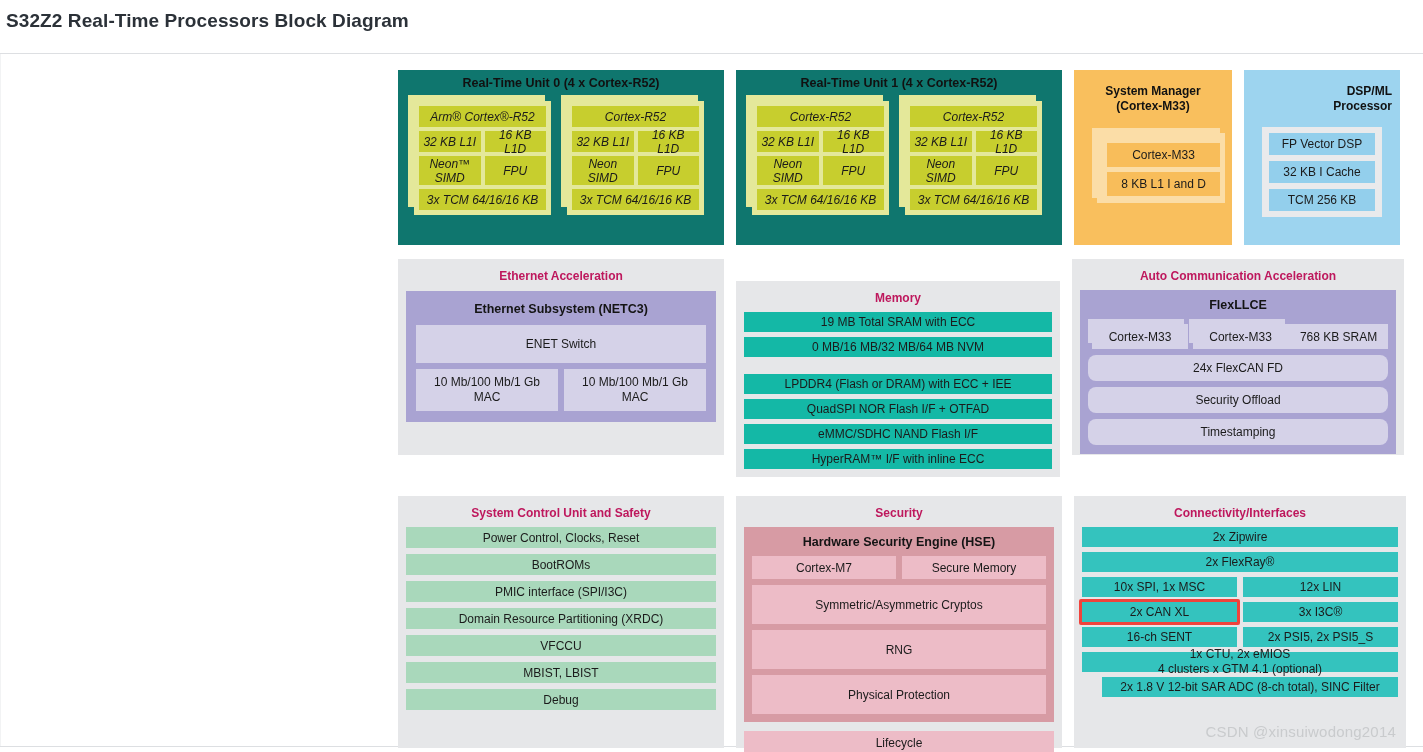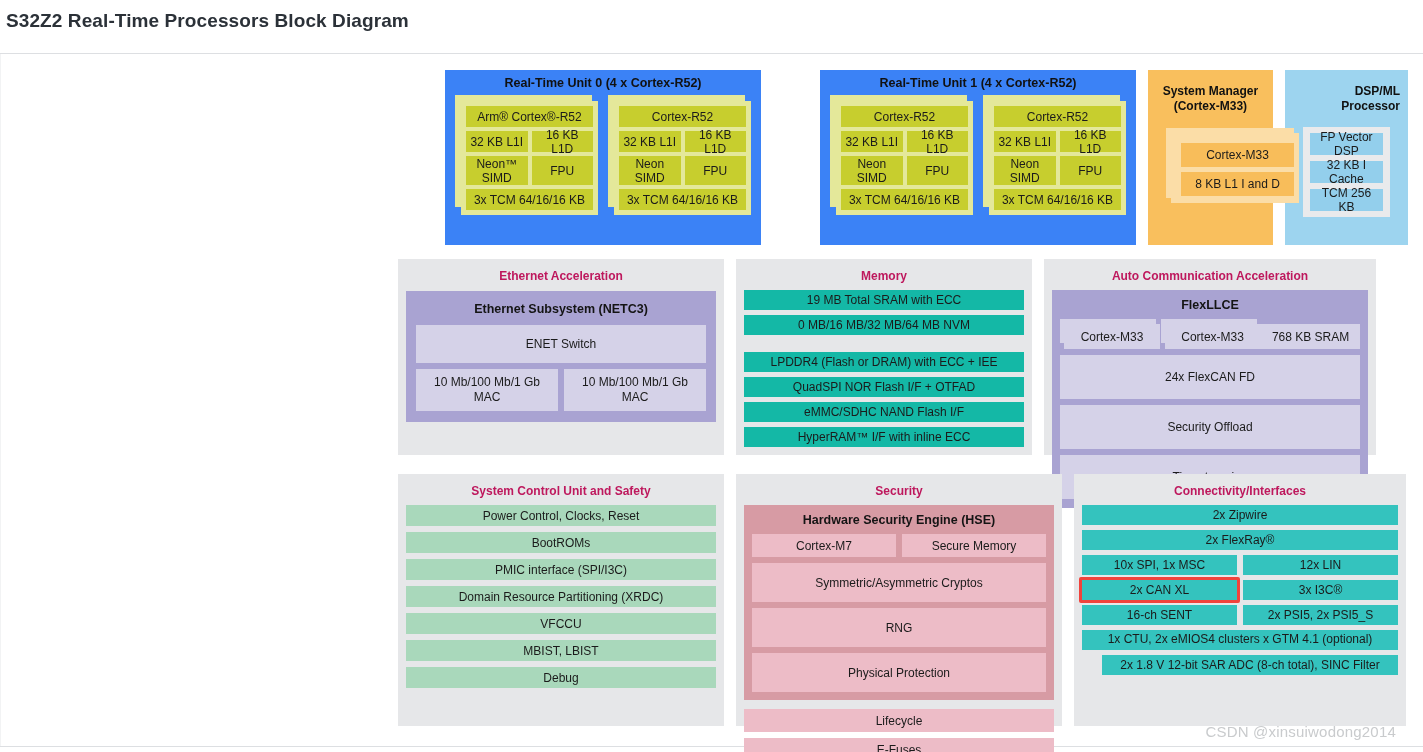--- a/index.html
+++ b/index.html
@@ -25,21 +25,21 @@
 
   
   .panel { background: #e6e7e9; padding: 7px 8px 9px 8px; }
   .panel-title {
     text-align: center; font-size: 12px; font-weight: bold; color: #be185d;
     padding: 3px 0 7px 0; line-height: 14px;
   }
   .panel-title.two { line-height: 15px; }
 
   
-  .panel-olive { background: #3b82f6; margin-left: 47px; }
+  .panel-olive { background: #0f766e; }
   .panel-orange { background: #f9bf5d; }
   .panel-blue { background: #9dd4ef; }
 
   .panel-olive .panel-title,
   .panel-orange .panel-title,
   .panel-blue .panel-title { color:#111; }
 
   
   .box {
     font-size: 12px; color: #1b1b1b; text-align: center;
@@ -52,21 +52,21 @@
   .b-purple-l{ background: #d5d2e8; }
   .b-green   { background: #a9d8bb; }
   .b-pink-l  { background: #edbcc7; }
   .b-teal    { background: #34c3be; }
 
   
   #row1 { display:flex; gap:12px; }
 
   .rtu { width: 326px; height: 175px; padding: 0; }
   .rtu .panel-title { padding: 6px 0 5px 0; font-size: 12.5px; }
-  .rtu-cores { display:flex; gap:10px; padding: 0 10px 9px 10px; }
+  .rtu-cores { display:flex; gap:10px; padding: 0 10px 9px 10px; font-style: italic; }
   .core-outer { position: relative; width: 143px; }
   .core-shadow {
     position:absolute; left:0; top:0; width: 137px; height: 112px;
     background:#e4e89a;
   }
   .core-frame {
     position: relative; margin-left: 6px; margin-top: 6px;
     width: 137px; background: #e4e89a; padding: 5px;
   }
   .core-rows { display:flex; flex-direction:column; gap:4px; }
@@ -86,21 +86,21 @@
 
   .dsp { width: 156px; height: 175px; }
   .dsp .panel-title { padding: 7px 0 0 0; line-height: 15px; text-align: right; }
   .dsp-inner { margin: 13px 10px 0 10px; background:#e9eaec; padding: 6px 7px;
                display:flex; flex-direction:column; gap:6px; }
   .dsp-inner .box { height: 22px; background:#93cfec; }
 
   
   #row2 { display:flex; gap:12px; margin-top: 14px; }
   .eth  { width: 326px; height: 196px; }
-  .mem  { width: 296px; height: 196px; }
+  .mem  { width: 324px; height: 196px; margin-top: 22px; }
   .acc  { width: 332px; height: 196px; }
 
   .eth-sub { background:#a9a3d2; padding: 6px 10px 11px 10px; margin-top: 1px; }
   .eth-sub-title { text-align:center; font-size:12.5px; font-weight:bold; color:#141414; padding: 5px 0 9px 0; }
   .eth-sub .box { height: 38px; }
   .eth-macs { display:flex; gap:6px; margin-top: 6px; }
   .eth-macs .box { flex:1 1 0; height: 42px; line-height: 15px; }
 
   .mem-list { display:flex; flex-direction:column; gap:5px; }
   .mem-list .box { height: 20px; }
@@ -108,21 +108,21 @@
 
   .acc-sub { background:#a9a3d2; padding: 5px 8px 9px 8px; }
   .acc-sub-title { text-align:center; font-size:12.5px; font-weight:bold; color:#141414; padding: 3px 0 7px 0; }
   .acc-top { display:flex; gap:6px; align-items:flex-start; height: 30px; }
   .m33wrap { position:relative; width: 100px; height: 30px; }
   .m33sh { position:absolute; left:0; top:0; width: 96px; height: 24px; background:#d5d2e8; }
   .m33 { position:absolute; left:4px; top:5px; width: 96px; height: 25px; background:#d5d2e8;
          display:flex; align-items:center; justify-content:center; font-size:12px; color:#1b1b1b; }
   .acc-sram { width: 104px; height: 25px; margin-top: 5px; }
   .acc-list { display:flex; flex-direction:column; gap:6px; margin-top: 6px; }
-  .acc-list .box { height: 44px; }
+  .acc-list .box { height: 26px; border-radius: 8px; }
 
   
   #row3 { display:flex; gap:12px; margin-top: 19px; }
   .scu { width: 326px; height: 252px; }
   .sec { width: 326px; height: 252px; }
   .con { width: 332px; height: 252px; }
 
   .scu-list { display:flex; flex-direction:column; gap:6px; }
   .scu-list .box { height: 21px; }
 
@@ -132,21 +132,21 @@
   .hse-pair .box { flex:1 1 0; height: 23px; }
   .hse-list { display:flex; flex-direction:column; gap:6px; margin-top:6px; }
   .hse-list .box { height: 39px; }
   .sec-extra { display:flex; flex-direction:column; gap:6px; margin-top: 9px; }
   .sec-extra .box { height: 23px; }
 
   .con-list { display:flex; flex-direction:column; gap:5px; }
   .con-list .box { height: 20px; }
   .con-pair { display:flex; gap:6px; }
   .con-pair .box { flex:1 1 0; height: 20px; }
-  .con-tall { height: 36px; line-height: 15px; flex-direction: row; align-items: flex-end; }
+  .con-tall { height: 36px; line-height: 15px; flex-direction: column; }
   .con-tall2 { height: 34px; margin-left: 20px; }
 
   .hl-wrap { position: relative; }
   .hl-box {
     position: absolute; left: 30px; top: 575px;
     width: 118px; height: 27px;
     border: 3px solid #f0433c; border-radius: 2px;
     pointer-events: none;
   }
 

